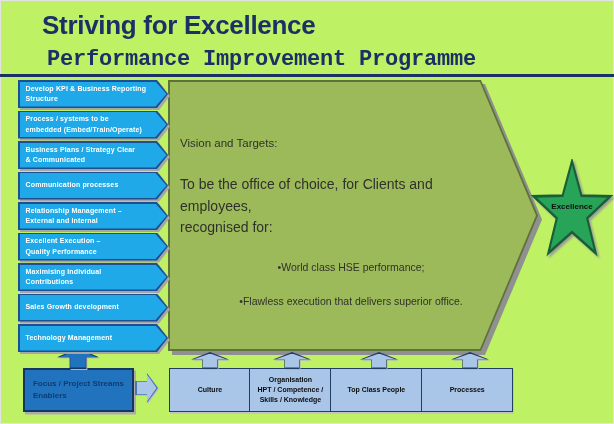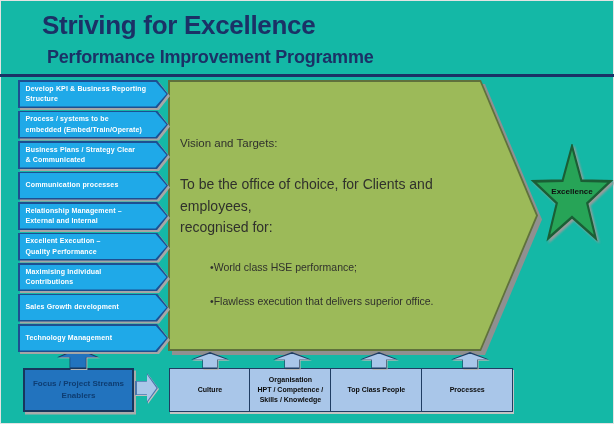--- a/index.html
+++ b/index.html
@@ -1,23 +1,23 @@
 <!DOCTYPE html>
 <html><head>
 <meta charset="utf-8">
 <style>
   html,body{margin:0;padding:0;background:#fff;}
   .slide{
-    position:relative;width:614px;height:424px;background:#14b8a6;
+    position:relative;width:614px;height:424px;background:#bef264;
     font-family:"Liberation Sans", sans-serif;overflow:hidden;
     box-shadow:inset 0 0 0 1px #e3e3e3;
   }
   
   .title{position:absolute;left:42px;top:10px;font-size:26px;font-weight:700;color:#1b3166;letter-spacing:-0.3px;}
-  .subtitle{position:absolute;left:47px;top:47px;font-size:18px;font-weight:700;color:#1b3166;letter-spacing:-0.2px;}
+  .subtitle{position:absolute;left:47px;top:47px;font-size:22px;font-weight:700;color:#1b3166;letter-spacing:-0.2px;font-family:Liberation Mono, monospace;}
   .divider{position:absolute;left:0;top:74px;width:614px;height:2.5px;background:#1b3166;}
 
   
   .streams{position:absolute;left:18px;top:80px;width:150px;height:272px;display:flex;flex-direction:column;justify-content:space-between;z-index:3;}
   .stream{position:relative;height:28px;filter:drop-shadow(2px 2.5px 0 #a6a6a6);}
   .stream-shape{position:absolute;inset:0;background:#1d4f91;
     clip-path:polygon(0 0, calc(100% - 11px) 0, 100% 50%, calc(100% - 11px) 100%, 0 100%);}
   .stream-fill{position:absolute;inset:1.5px;background:#1fa9e8;display:flex;align-items:center;
     clip-path:polygon(0 0, calc(100% - 11px) 0, 100% 50%, calc(100% - 11px) 100%, 0 100%);}
   .stream-label{color:#ffffff;font-size:7px;font-weight:700;line-height:1.45;letter-spacing:0.15px;
@@ -25,41 +25,41 @@
 
   
   .vision-wrap{position:absolute;left:168px;top:80px;width:370px;height:271px;filter:drop-shadow(4px 4px 0 #909090);z-index:1;}
   .vision-shape{position:absolute;inset:0;background:#5f713c;
     clip-path:polygon(0 0, calc(100% - 57px) 0, 100% 50%, calc(100% - 57px) 100%, 0 100%);}
   .vision-fill{position:absolute;inset:2px;background:#9cba59;
     clip-path:polygon(0 0, calc(100% - 56px) 0, 100% 50%, calc(100% - 56px) 100%, 0 100%);}
   .vision-text{position:absolute;left:10px;top:55px;width:312px;color:#30312c;}
   .vision-heading{font-size:11.5px;margin:0 0 25px 0;}
   .vision-intro{font-size:14px;line-height:1.55;margin:0 0 22px 0;white-space:pre-line;}
-  .vision-bullet{font-size:10.5px;margin-left:30px;}
+  .vision-bullet{font-size:10.5px;margin-left:30px;text-align:center;}
   .vision-bullet + .vision-bullet{margin-top:22px;}
 
   
-  .star-wrap{position:absolute;left:530px;top:144px;width:84px;height:106px;z-index:2;filter:drop-shadow(2px 2px 1px #9a9a9a);}
+  .star-wrap{position:absolute;left:530px;top:159px;width:84px;height:106px;z-index:2;filter:drop-shadow(2px 2px 1px #9a9a9a);}
   .star-wrap svg{display:block;width:100%;height:100%;}
   .star-label{position:absolute;left:0;top:41%;width:100%;text-align:center;font-size:8px;font-weight:700;color:#101010;}
 
   
   .up-arrow{position:absolute;filter:drop-shadow(1.5px 1.5px 0 #b5b5b5);}
   .up-shape{position:absolute;inset:0;
     clip-path:polygon(50% 0, 100% 44%, 70% 44%, 70% 100%, 30% 100%, 30% 44%, 0 44%);}
   .up-fill{position:absolute;inset:1.5px;
     clip-path:polygon(50% 0, 100% 44%, 70% 44%, 70% 100%, 30% 100%, 30% 44%, 0 44%);}
   .enabler-arrow{left:57px;top:348px;width:42px;height:21px;z-index:2;}
   .enabler-arrow .up-shape{background:#17365d;}
   .enabler-arrow .up-fill{background:#2273be;}
   .focus-box{position:absolute;left:23px;top:368px;width:111px;height:44px;box-sizing:border-box;
     background:#2273be;border:2px solid #17365d;box-shadow:2px 2.5px 0 #ababab;
     display:flex;align-items:center;justify-content:center;}
-  .focus-label{font-size:8px;font-weight:700;color:#0e3d72;text-align:center;line-height:1.5;white-space:pre-line;}
+  .focus-label{font-size:8px;font-weight:700;color:#0e3d72;line-height:1.5;white-space:pre-line;}
   .focus-arrow{position:absolute;left:135px;top:373px;width:23px;height:30px;filter:drop-shadow(1.5px 1.5px 0 #c0c0c0);}
   .right-shape{position:absolute;inset:0;background:#4a77ad;
     clip-path:polygon(0 27%, 52% 27%, 52% 0, 100% 50%, 52% 100%, 52% 73%, 0 73%);}
   .right-fill{position:absolute;inset:1.5px;background:#aac7e9;
     clip-path:polygon(0 27%, 52% 27%, 52% 0, 100% 50%, 52% 100%, 52% 73%, 0 73%);}
 
   
   .foundations{position:absolute;left:169px;top:368px;display:flex;z-index:1;filter:drop-shadow(1.5px 2px 0 #c4c4c4);}
   .foundation-box{box-sizing:border-box;height:44px;background:#a9c6e9;border:1.6px solid #203d63;
     display:flex;align-items:center;justify-content:center;text-align:center;}

